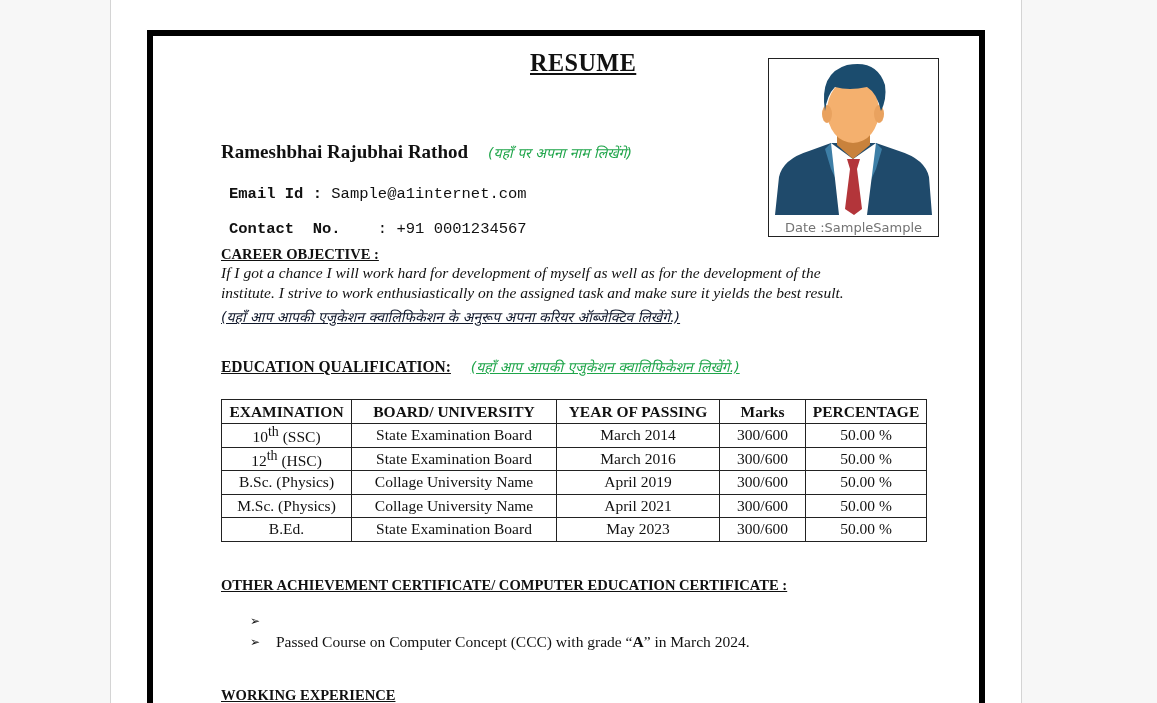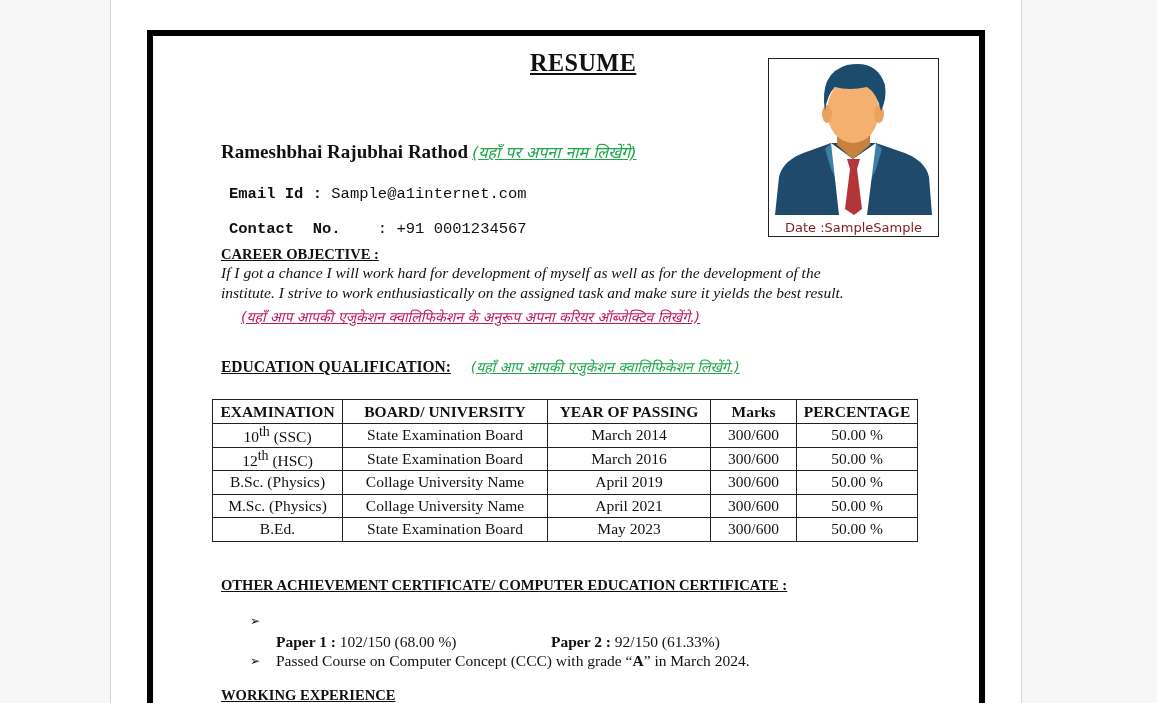--- a/index.html
+++ b/index.html
@@ -26,42 +26,42 @@
     font-family:"Liberation Serif", serif; transform:scaleX(0.93); transform-origin:left;
   }
   .name {
     left:221px; top:141px; font-size:19px; font-weight:bold;
     font-family:"Liberation Serif", serif;
   }
   .hint {
     color:#1fa54a; font-style:italic; font-weight:normal;
     font-family:"DejaVu Sans", sans-serif;
   }
-  .name .hint { font-size:16px; margin-left:4px;text-decoration:underline; }
+  .name .hint { font-size:14px; margin-left:20px; }
   .contact { left:221px; font-size:15.5px; font-family:Liberation Mono, monospace;margin-left:8px; }
   .contact b { font-weight:bold; }
   .sec-head {
     left:221px; font-size:15.5px; font-weight:bold; text-decoration:underline;
     font-family:"Liberation Serif", serif; transform:scaleX(0.94); transform-origin:left;
   }
   .body-text { left:221px; font-size:15.5px; font-family:"Liberation Serif", serif; line-height:20px;font-style:italic; }
   .hint-line {
-    left:221px; font-size:14px; color:#be185d; font-style:italic;
-    text-decoration:underline; font-family:"DejaVu Sans", sans-serif;margin-left:20px;
+    left:221px; font-size:14px; color:#0f172a; font-style:italic;
+    text-decoration:underline; font-family:"DejaVu Sans", sans-serif;
   }
   .photo {
     position:absolute; left:768px; top:58px; width:169px; height:177px;
     border:1px solid #222; background:#fff; overflow:hidden;
   }
   .photo .date {
     position:absolute; left:0; right:0; bottom:1px; text-align:center;
-    font-family:"DejaVu Sans", sans-serif; font-size:13px; color:#7f1d1d;
+    font-family:"DejaVu Sans", sans-serif; font-size:13px; color:#737373;
   }
   table.edu {
-    position:absolute; left:212px; top:399px; border-collapse:collapse;
+    position:absolute; left:221px; top:399px; border-collapse:collapse;
     font-family:"Liberation Serif", serif; font-size:15.5px;
   }
   table.edu th, table.edu td {
     border:1px solid #222; text-align:center; padding:0 6px; height:22.5px;
     white-space:nowrap;
   }
   table.edu th { font-weight:bold; height:23px; }
   table.edu sup { font-size:14px; }
   .bullets { left:250px; top:611px; font-size:15.5px; font-family:"Liberation Serif", serif; line-height:19.5px; }
   .bullet-row { display:flex; align-items:flex-start; }
@@ -168,23 +168,19 @@
     </tr>
   </tbody>
 </table>
 
 <div class="abs sec-head" style="top:576px;">OTHER ACHIEVEMENT CERTIFICATE/ COMPUTER EDUCATION CERTIFICATE :</div>
 
 <div class="abs bullets">
   <div class="bullet-row">
     <span class="arrow">➢</span>
   </div>
-  <div class="paper-row">
-    <span class="p1"><b>Paper 1 :</b><span> 102/150 (68.00 %)</span></span>
-    <span><b>Paper 2 :</b><span> 92/150 (61.33%)</span></span>
-  </div>
   <div class="bullet-row">
     <span class="arrow">➢</span>
     <span><span>Passed Course on Computer Concept (CCC) with grade “</span><b>A</b><span>” in March 2024.</span></span>
   </div>
 </div>
 
 <div class="abs sec-head" style="top:686px;">WORKING EXPERIENCE</div>
 
 </body></html>

